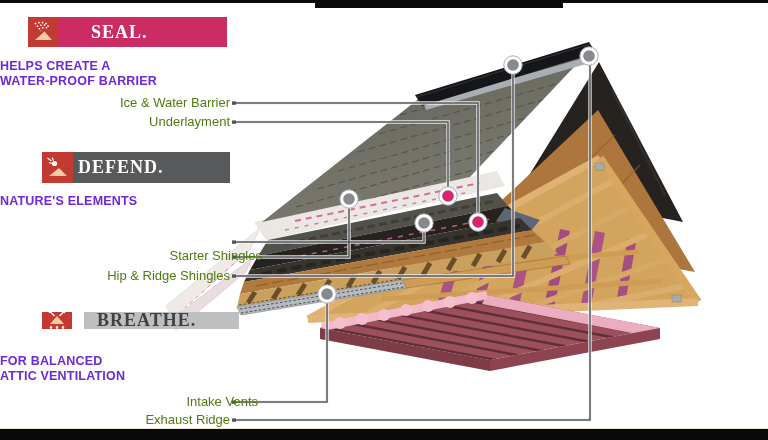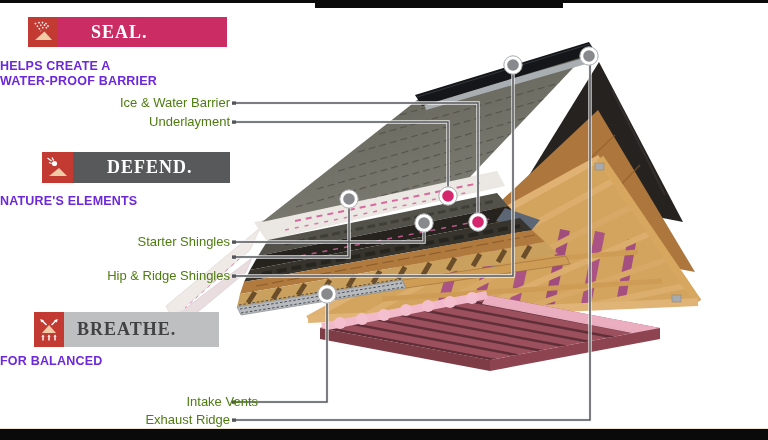--- a/index.html
+++ b/index.html
@@ -14,35 +14,35 @@
   .art{position:absolute;left:0;top:0;}
 
   .banner-row{position:absolute;display:flex;align-items:stretch;}
   .icon-box{background:#c23a32;display:flex;align-items:center;justify-content:center;flex:0 0 auto;}
   .banner{display:flex;align-items:center;font-weight:bold;font-size:18px;letter-spacing:1px;font-family:Liberation Serif, serif;}
   #seal-row{left:28px;top:17px;height:30px;}
   #seal-row .icon-box{width:30px;}
   #seal-row .banner{width:169px;background:#cb2c64;color:#ffffff;padding-left:33px;box-sizing:border-box;}
   #defend-row{left:42px;top:152px;height:31px;}
   #defend-row .icon-box{width:31px;}
-  #defend-row .banner{width:157px;background:#58595b;color:#ffffff;padding-left:34px;box-sizing:border-box;}
-  #breathe-row{left:34px;top:312px;height:35px;}
+  #defend-row .banner{width:157px;background:#58595b;color:#ffffff;padding-left:5px;box-sizing:border-box;}
+  #breathe-row{left:42px;top:312px;height:17px;gap:12px;}
   #breathe-row .icon-box{width:30px;}
   #breathe-row .banner{width:155px;background:#bdbfc1;color:#414042;padding-left:13px;box-sizing:border-box;}
 
   .tagline{position:absolute;left:0;width:230px;font-weight:bold;
            font-size:12.5px;line-height:15px;color:#6d28d9;letter-spacing:.2px;}
   #seal-tagline{top:59px;}
   #defend-tagline{top:194px;}
   #breathe-tagline{top:354px;}
 
   .lab{position:absolute;left:0;width:230px;text-align:right;font-size:13px;
        line-height:16px;color:#4d7c0f;}
   #lab-iwb{top:95px;}  #lab-und{top:114px;}
-  #lab-sta{top:234px;} #lab-shi{top:249px;} #lab-hip{top:268px;}
+  #lab-sta{top:248px;margin-left:32px;} #lab-shi{top:249px;} #lab-hip{top:268px;}
   #lab-int{top:394px;padding-left:28px;} #lab-exh{top:412px;}
 </style>
 </head>
 <body>
 
 <div class="stage">
 
   <div class="bar bar-top-thin"></div>
   <div class="bar bar-top-thick"></div>
   <div class="bar-bottom-cream"></div>
@@ -319,17 +319,18 @@
         </g>
         <polygon points="4.4,18.8 7.6,18.8 6,16.4" fill="#ffffff"></polygon>
         <polygon points="10.4,18.8 13.6,18.8 12,16.4" fill="#ffffff"></polygon>
         <polygon points="16.4,18.8 19.6,18.8 18,16.4" fill="#ffffff"></polygon>
       </svg>
     </div>
     <div class="banner">BREATHE.</div>
   </div>
   <div class="tagline" id="breathe-tagline">
     <div>FOR BALANCED</div>
+    <div>ATTIC VENTILATION</div>
   </div>
   <div class="lab" id="lab-int">Intake Vents</div>
   <div class="lab" id="lab-exh">Exhaust Ridge</div>
 
 </div>
 
 </body></html>

